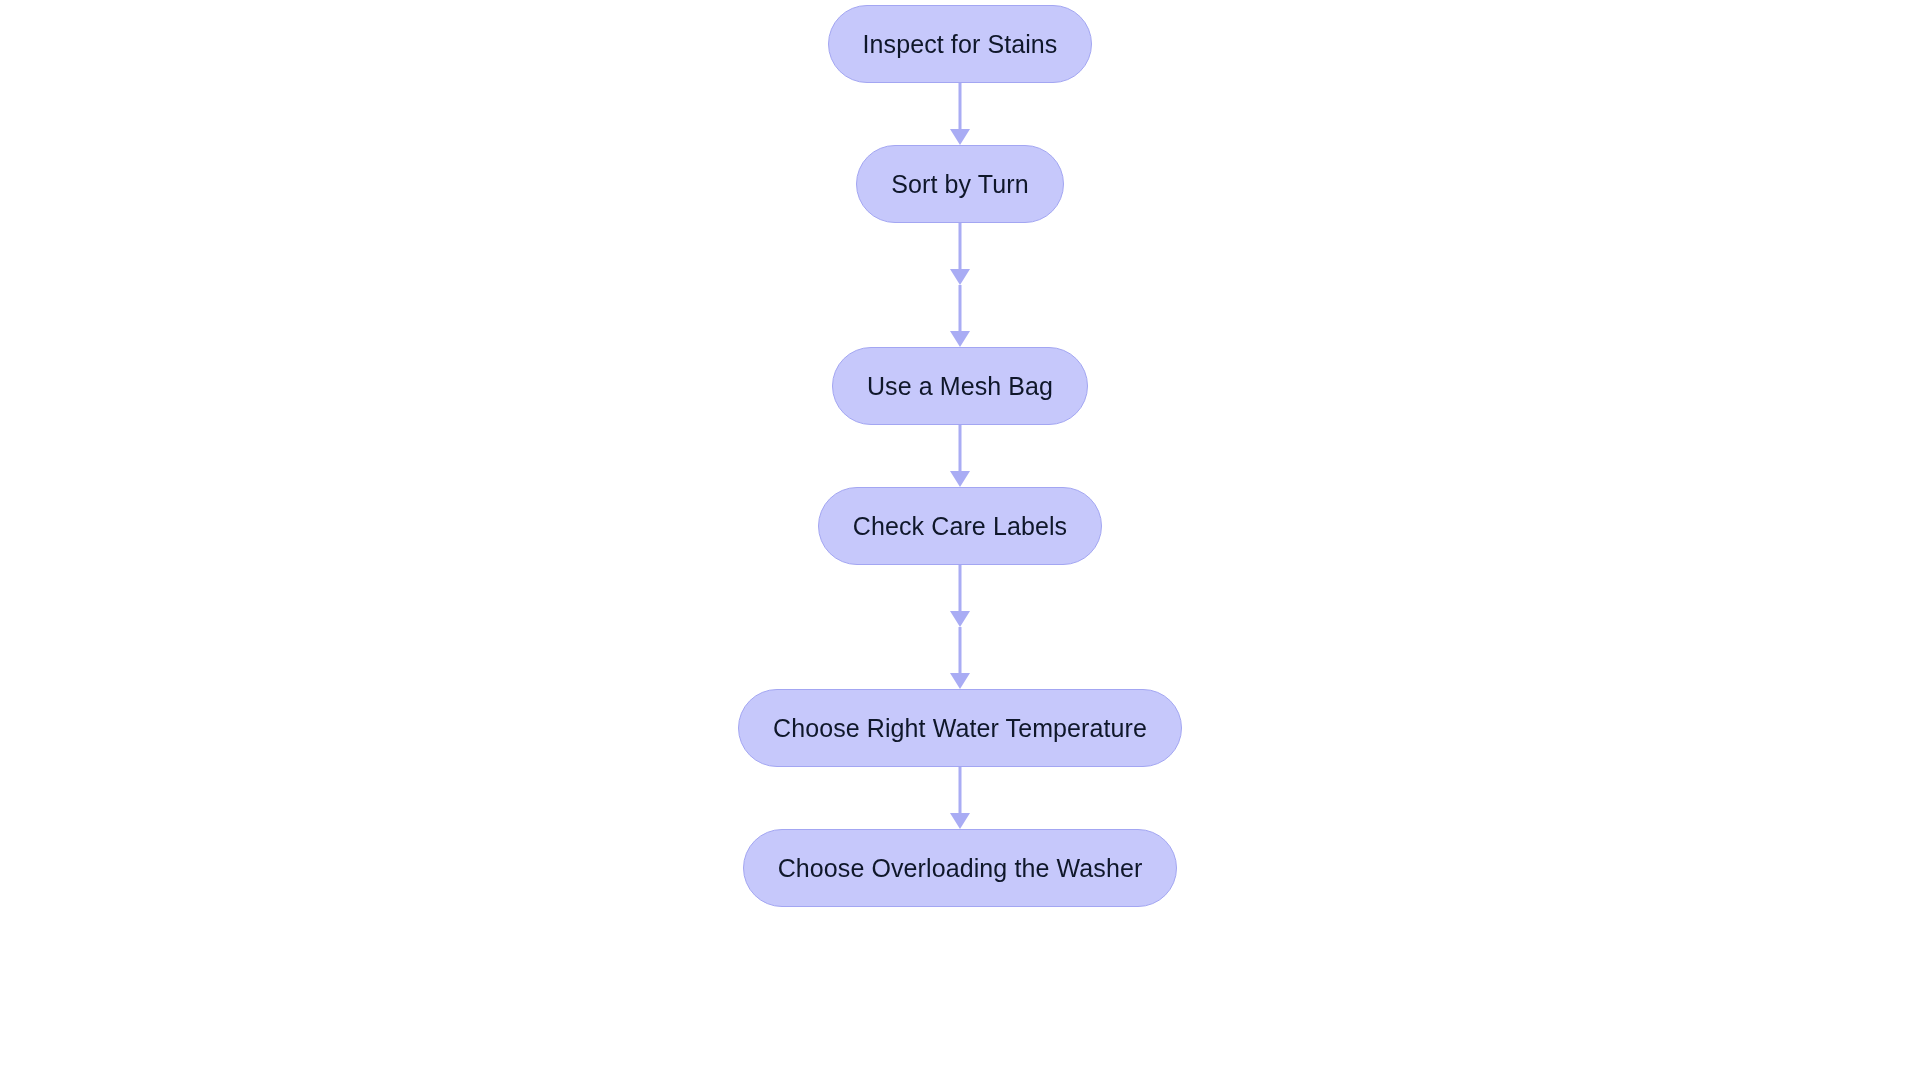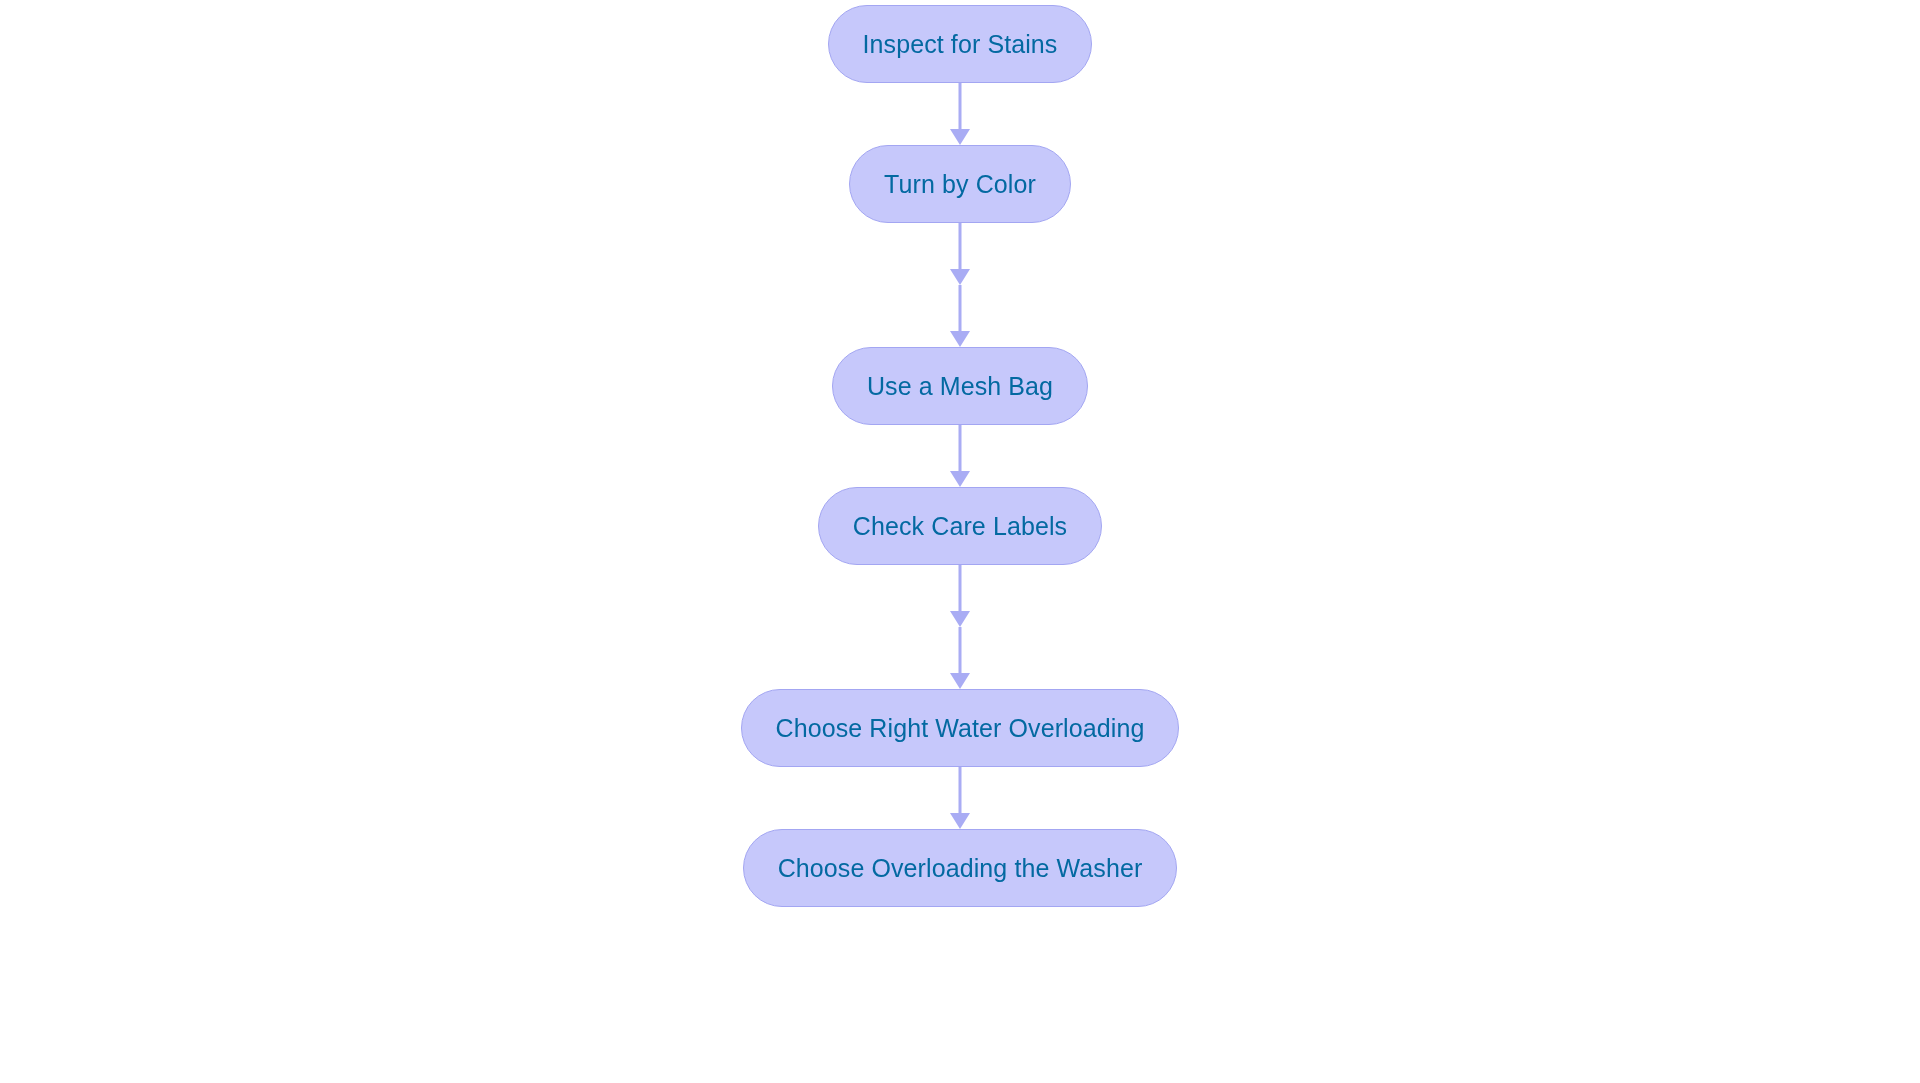--- a/index.html
+++ b/index.html
@@ -32,21 +32,21 @@
     flex-direction: column;
     align-items: center;
   }
 
   .node {
     box-sizing: border-box;
     height: 78px;
     border-radius: 39px;
     background: #c6c8fb;
     border: 1px solid #a3a6f2;
-    color: #0369a1;
+    color: #0f172a;
     display: flex;
     align-items: center;
     justify-content: center;
     font-family: "Liberation Sans", sans-serif;
     font-size: 25px;
     font-weight: 400;
     letter-spacing: 0.1px;
     white-space: nowrap;
     padding: 0 34px;
     flex: 0 0 auto;
@@ -95,21 +95,21 @@
     <div class="node" style="margin-top:5px;">
       <span class="node-label">Inspect for Stains</span>
     </div>
 
     <div class="connector">
       <div class="stem"></div>
       <div class="head"></div>
     </div>
 
     <div class="node">
-      <span class="node-label">Turn by Color</span>
+      <span class="node-label">Sort by Turn</span>
     </div>
 
     <div class="connector">
       <div class="stem"></div>
       <div class="head"></div>
     </div>
 
 
     <div class="connector">
       <div class="stem"></div>
@@ -134,21 +134,21 @@
       <div class="head"></div>
     </div>
 
 
     <div class="connector">
       <div class="stem"></div>
       <div class="head"></div>
     </div>
 
     <div class="node">
-      <span class="node-label">Choose Right Water Overloading</span>
+      <span class="node-label">Choose Right Water Temperature</span>
     </div>
 
     <div class="connector">
       <div class="stem"></div>
       <div class="head"></div>
     </div>
 
     <div class="node">
       <span class="node-label">Choose Overloading the Washer</span>
     </div>

